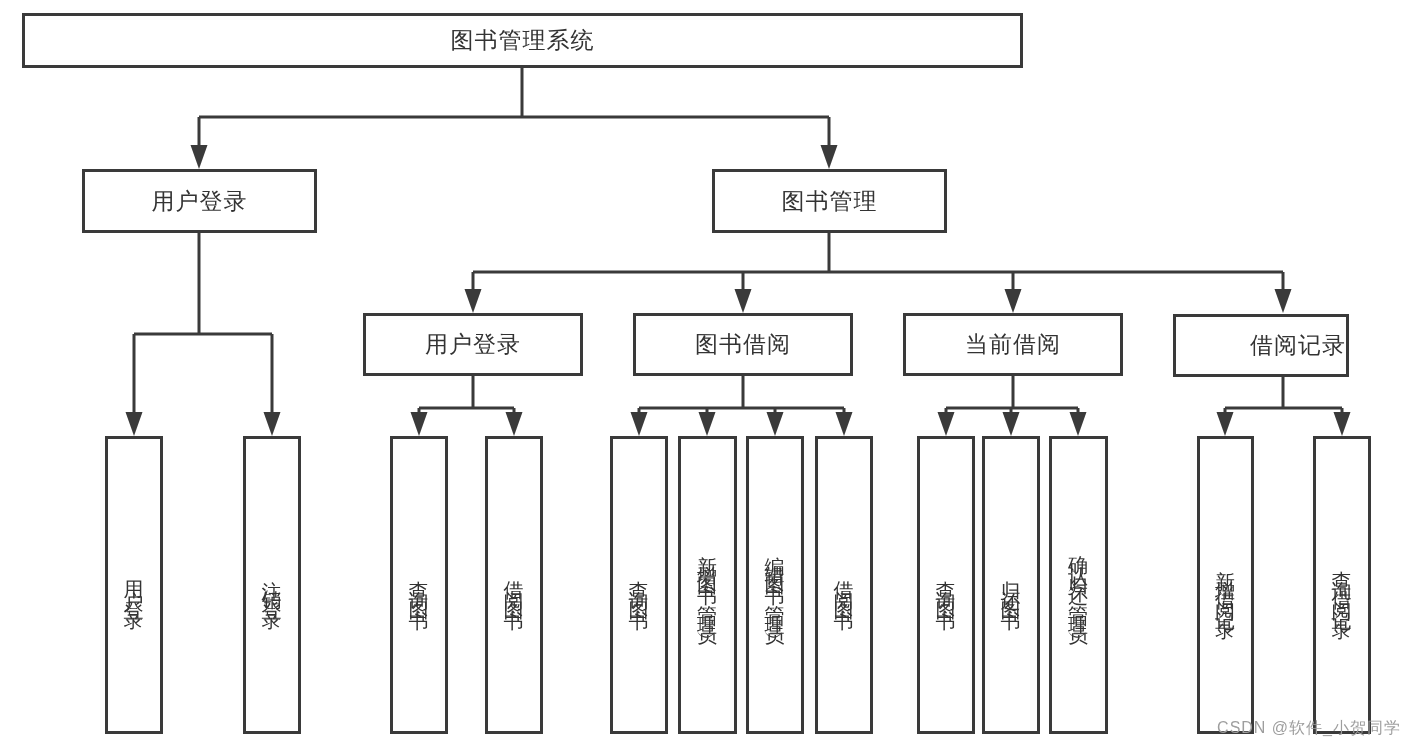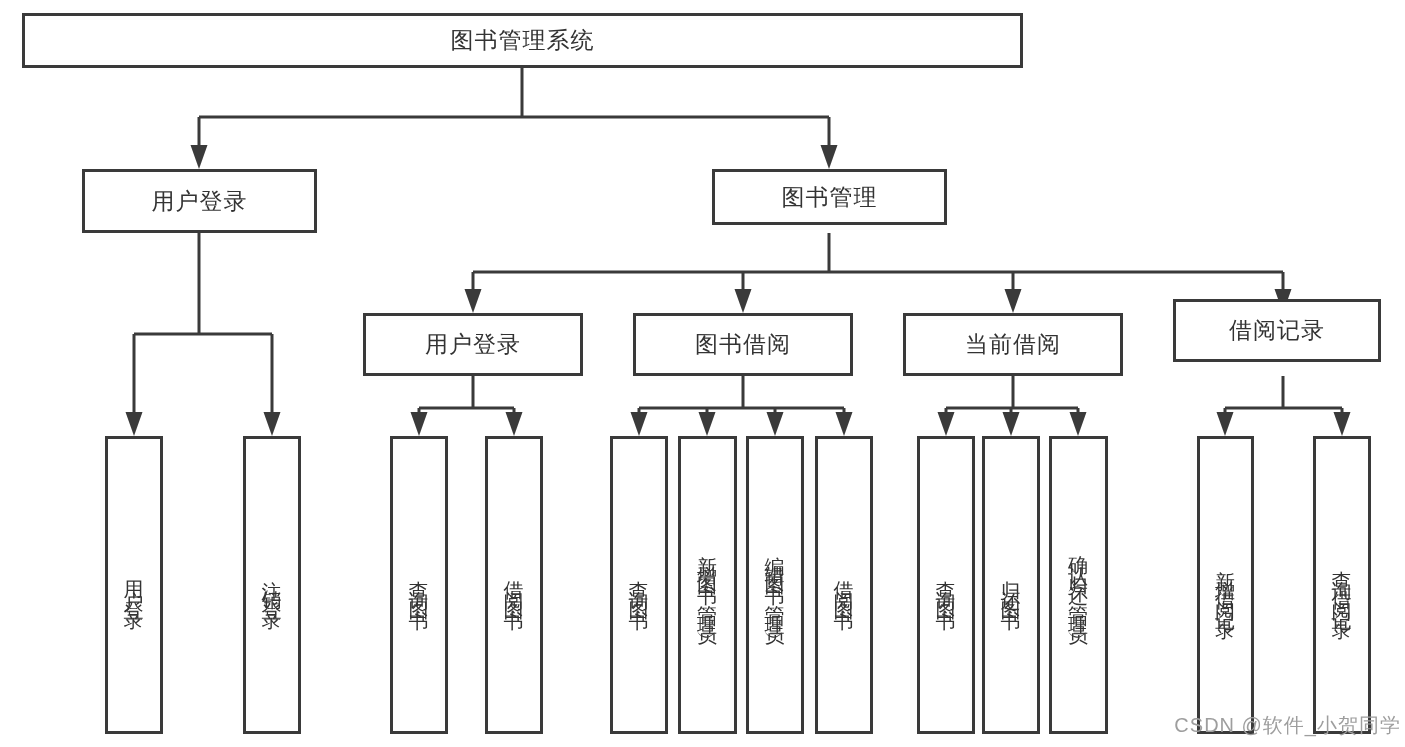--- a/index.html
+++ b/index.html
@@ -14,21 +14,21 @@
     position:absolute;box-sizing:border-box;background:var(--node_bg,#fff);
     border:3px solid var(--line,#3a3a3a);
     display:flex;align-items:center;justify-content:center;
   }
   .hlabel{font-size:23px;letter-spacing:1px;color:var(--text,#333);white-space:nowrap;}
   .vtext{
     writing-mode:vertical-rl;font-size:20px;letter-spacing:10px;
     color:var(--text,#333);line-height:1;
   }
   .watermark{
-    position:absolute;right:4px;bottom:8px;font-size:20px;letter-spacing:1px;
+    position:absolute;right:4px;bottom:8px;font-size:16px;letter-spacing:1px;
     color:var(--watermark,#9e9e9e);white-space:nowrap;
   }
 </style>
 </head>
 <body>
 
 <div class="stage">
 
   <svg width="1405" height="747" viewBox="0 0 1405 747">
     <g>
@@ -73,34 +73,34 @@
     </g>
   </svg>
 
   <div class="box" style="left:22px;top:13px;width:1001px;height:55px;text-align:center;">
     <span class="hlabel">图书管理系统</span>
   </div>
 
   <div class="box" style="left:82px;top:169px;width:235px;height:64px;">
     <span class="hlabel">用户登录</span>
   </div>
-  <div class="box" style="left:712px;top:169px;width:235px;height:56px;">
+  <div class="box" style="left:712px;top:169px;width:235px;height:64px;">
     <span class="hlabel">图书管理</span>
   </div>
 
   <div class="box" style="left:363px;top:313px;width:220px;height:63px;">
     <span class="hlabel">用户登录</span>
   </div>
   <div class="box" style="left:633px;top:313px;width:220px;height:63px;">
     <span class="hlabel">图书借阅</span>
   </div>
   <div class="box" style="left:903px;top:313px;width:220px;height:63px;">
     <span class="hlabel">当前借阅</span>
   </div>
-  <div class="box" style="left:1173px;top:299px;width:208px;height:63px;">
+  <div class="box" style="left:1173px;top:314px;width:176px;height:63px;justify-content:flex-end;">
     <span class="hlabel">借阅记录</span>
   </div>
 
   <div class="box" style="left:105px;top:436px;width:58px;height:298px;">
     <span class="vtext">用户登录</span>
   </div>
   <div class="box" style="left:243px;top:436px;width:58px;height:298px;">
     <span class="vtext">注销登录</span>
   </div>
 

